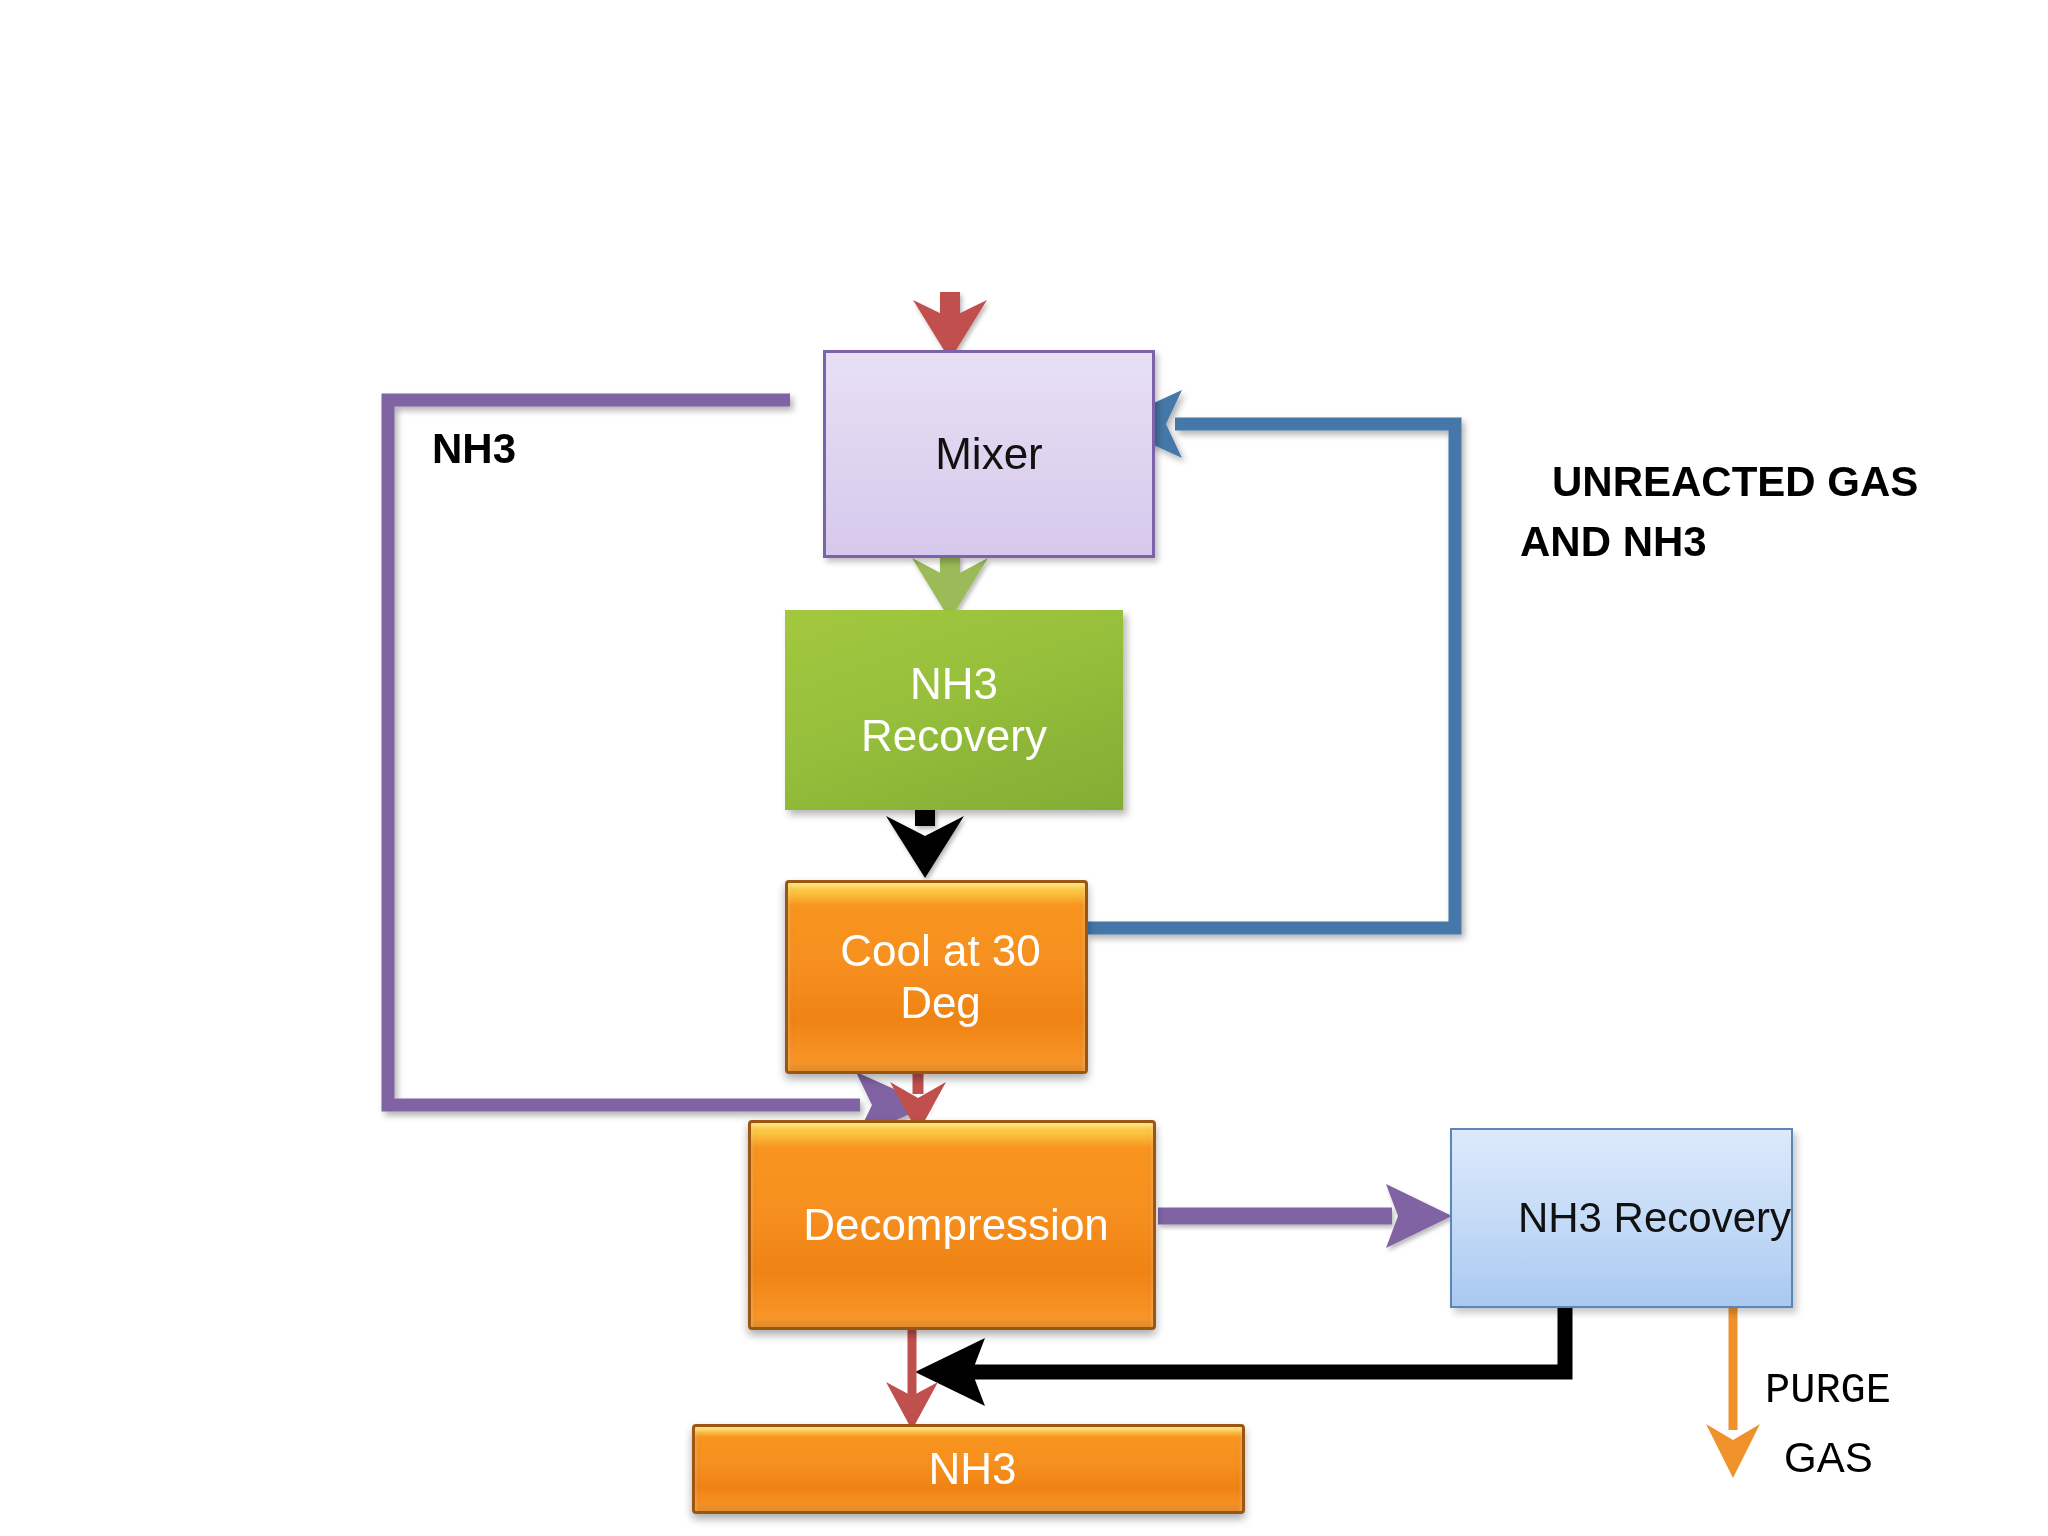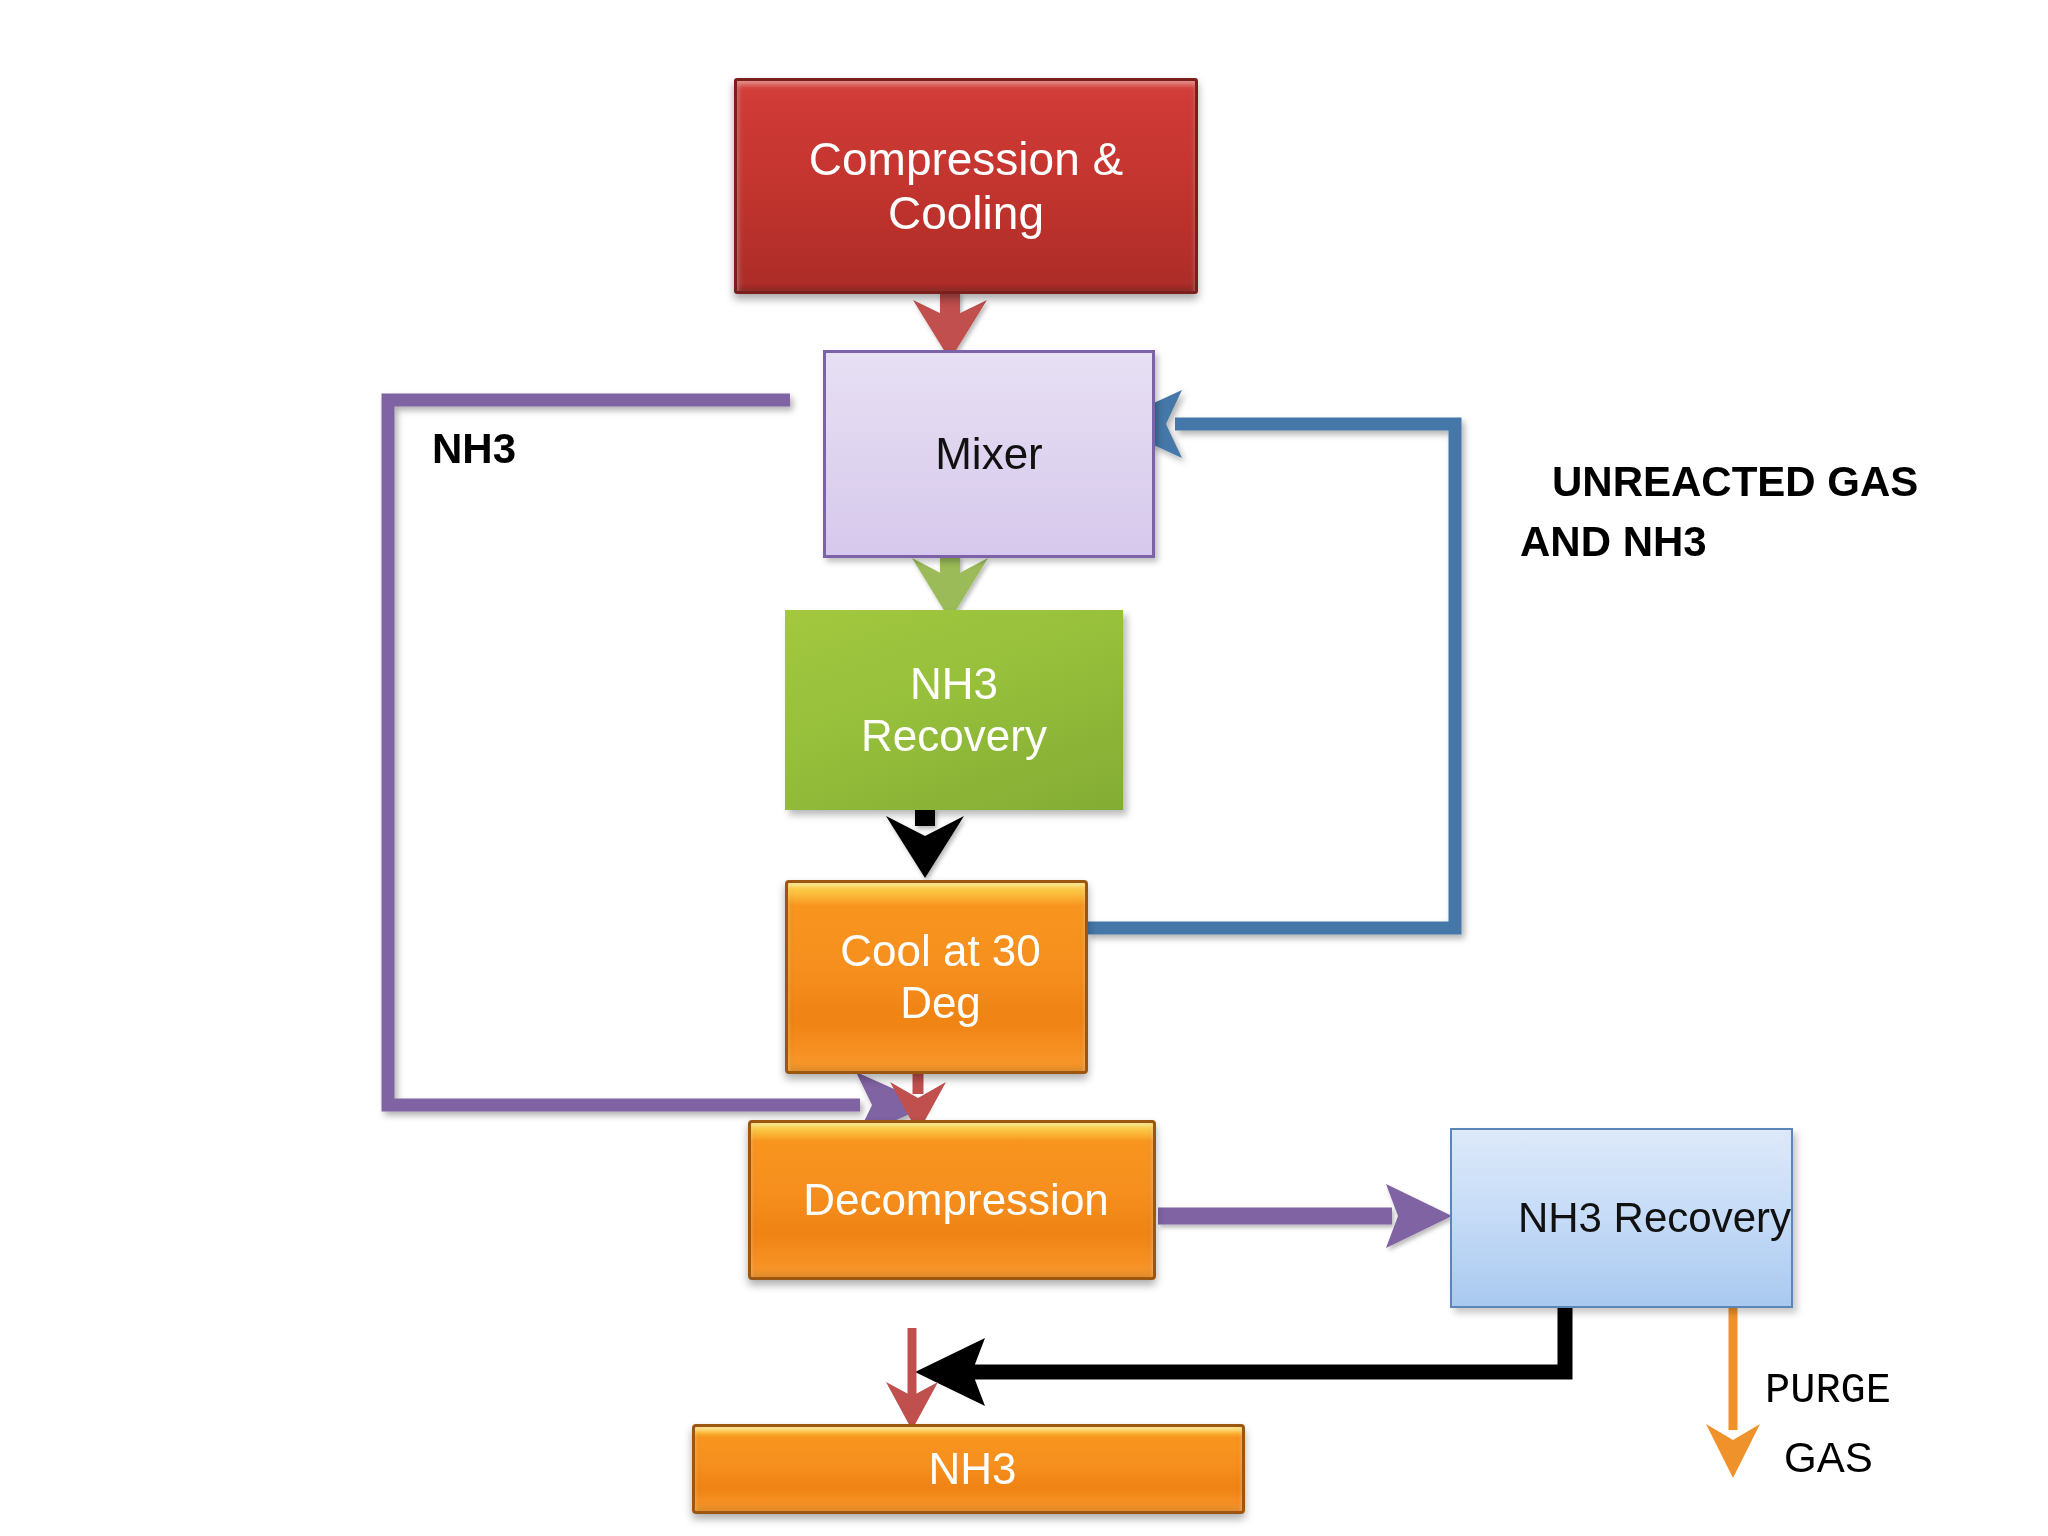--- a/index.html
+++ b/index.html
@@ -147,46 +147,40 @@
       <path d="M 918 1070 L 918 1094" fill="none" stroke="#c0504d" stroke-width="11"></path>
       <path d="M 918 1133 L 890 1082 L 918 1098 L 946 1082 Z" fill="#c0504d"></path>
     </g>
 
     <g>
       <path d="M 912 1328 L 912 1400" fill="none" stroke="#c0504d" stroke-width="9"></path>
       <path d="M 912 1430 L 886 1382 L 912 1396 L 938 1382 Z" fill="#c0504d"></path>
     </g>
   </svg>
 
-  <div class="node node-red" style="left:734px; top:78px; width:464px; height:216px; font-size:46px;">
-    <div>
-      <span>Compression &amp;</span><br>
-      <span>Cooling</span>
-    </div>
-  </div>
 
   <div class="node node-lav" style="left:823px; top:350px; width:332px; height:208px; font-size:44px;">
     <span>Mixer</span>
   </div>
 
   <div class="node node-green" style="left:785px; top:610px; width:338px; height:200px; font-size:44px;">
     <div>
       <span>NH3</span><br>
       <span>Recovery</span>
     </div>
   </div>
 
   <div class="node node-orange" style="left:785px; top:880px; width:303px; height:194px; font-size:44px;">
     <div>
       <span>Cool at 30</span><br>
       <span>Deg</span>
     </div>
   </div>
 
-  <div class="node node-orange" style="left:748px; top:1120px; width:408px; height:160px; font-size:44px;">
+  <div class="node node-orange" style="left:748px; top:1120px; width:408px; height:210px; font-size:44px;">
     <span>Decompression</span>
   </div>
 
   <div class="node node-blue" style="left:1450px; top:1128px; width:343px; height:180px; font-size:42px;justify-content:flex-end;">
     <span>NH3 Recovery</span>
   </div>
 
   <div class="node node-orange" style="left:692px; top:1424px; width:553px; height:90px; font-size:44px;">
     <span>NH3</span>
   </div>

